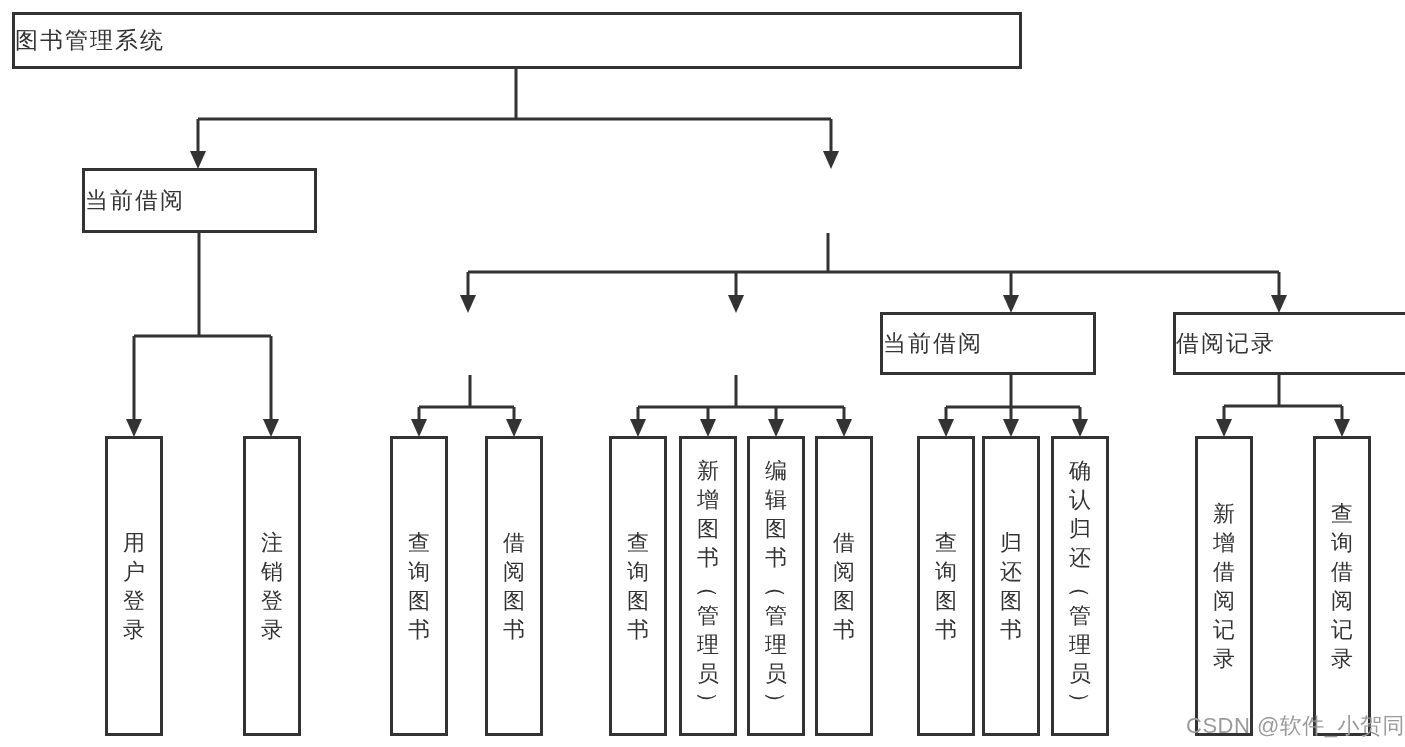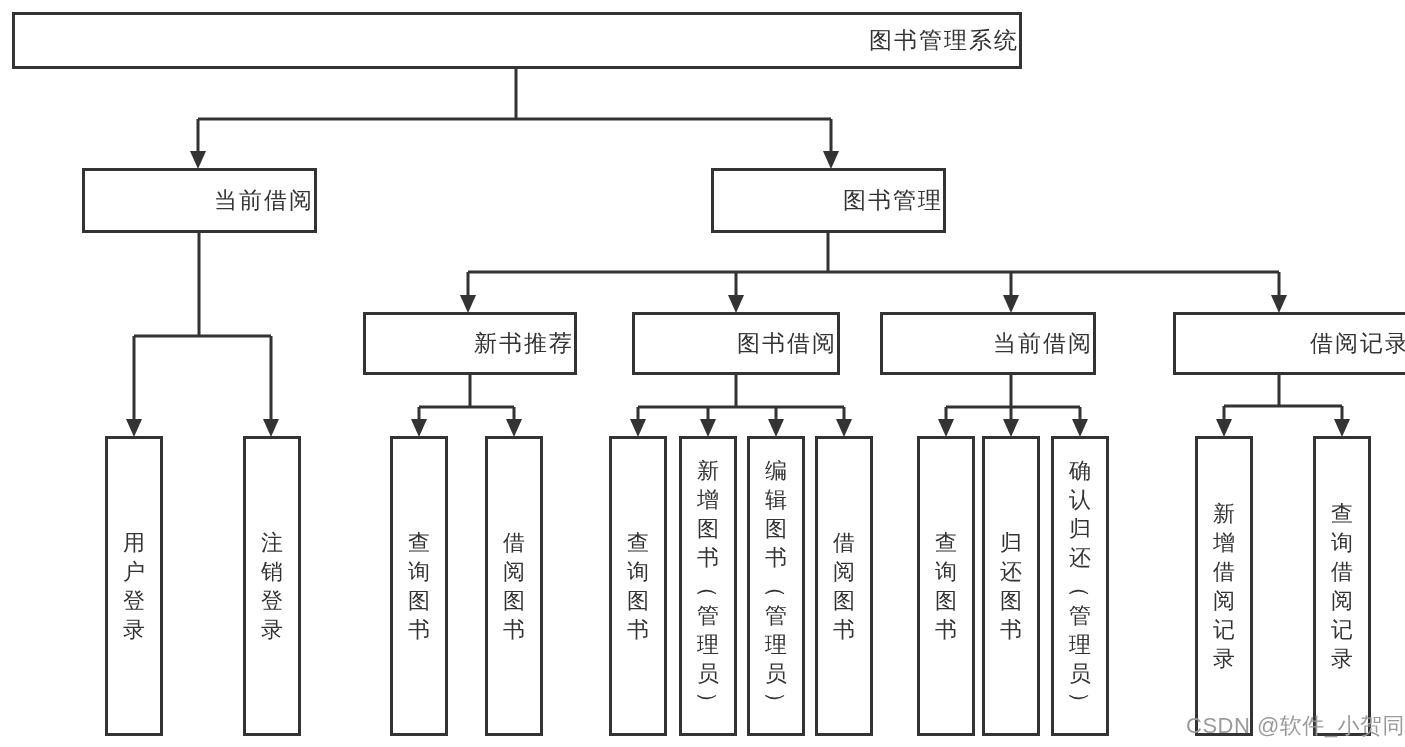--- a/index.html
+++ b/index.html
@@ -18,21 +18,21 @@
     position: absolute; left: 0; top: 0;
     width: 1405px; height: 747px;
   }
   .node {
     position: absolute;
     background: #ffffff;
     border: 3px solid #333333;
     box-sizing: border-box;
     display: flex;
     align-items: center;
-    justify-content: flex-end;
+    justify-content: flex-start;
     color: #333333;
     z-index: 2;
   }
   .h-label {
     font-size: 23px;
     letter-spacing: 2px;
     white-space: nowrap;
     color: #333333;
   }
   .v-label {
@@ -110,30 +110,21 @@
     </g>
   </svg>
 
   <div class="node" style="left:12px;top:12px;width:1010px;height:57px">
     <span class="h-label">图书管理系统</span>
   </div>
 
   <div class="node" style="left:82px;top:168px;width:235px;height:65px">
     <span class="h-label">当前借阅</span>
   </div>
-  <div class="node" style="left:711px;top:168px;width:235px;height:65px">
-    <span class="h-label">图书管理</span>
-  </div>
-
-  <div class="node" style="left:363px;top:312px;width:214px;height:63px">
-    <span class="h-label">新书推荐</span>
-  </div>
-  <div class="node" style="left:632px;top:312px;width:208px;height:63px">
-    <span class="h-label">图书借阅</span>
-  </div>
+
   <div class="node" style="left:880px;top:312px;width:216px;height:63px">
     <span class="h-label">当前借阅</span>
   </div>
   <div class="node" style="left:1173px;top:312px;width:240px;height:63px">
     <span class="h-label">借阅记录</span>
   </div>
 
   <div class="node" style="left:105px;top:436px;width:58px;height:300px">
     <span class="v-label">
         <span class="vchar">用</span>

